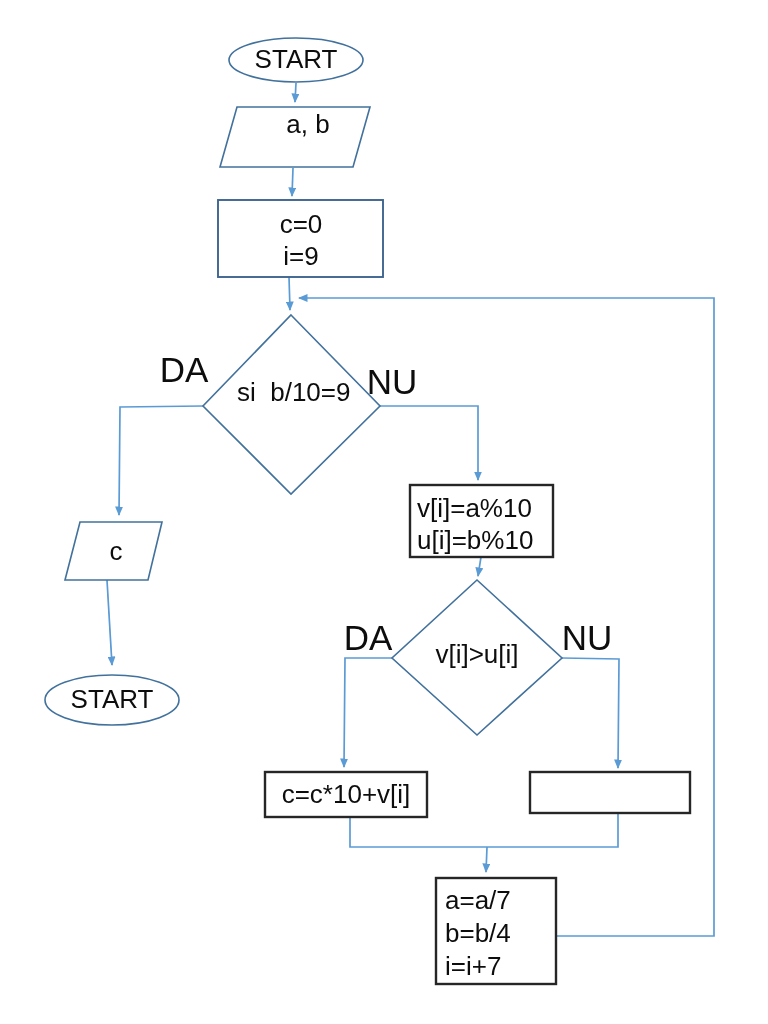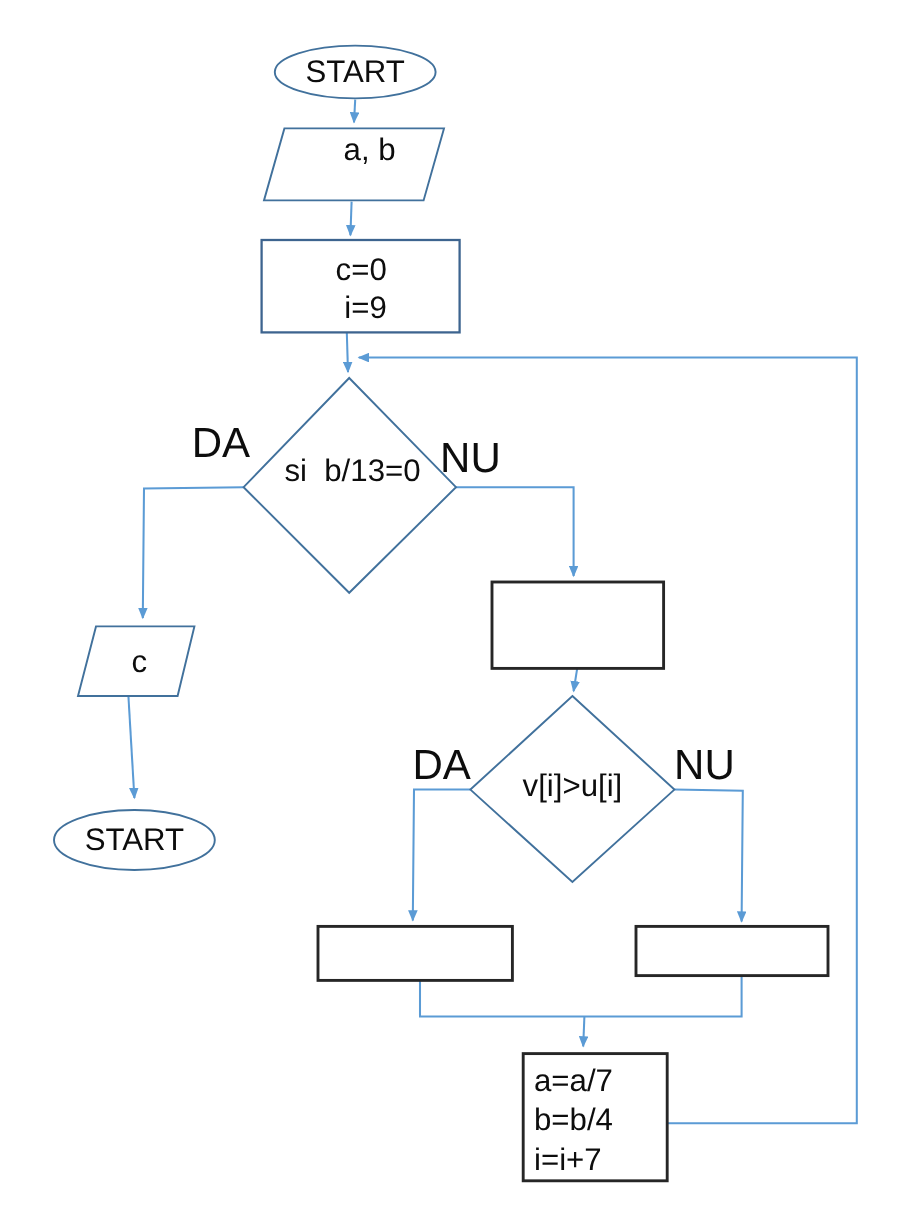--- a/index.html
+++ b/index.html
@@ -64,34 +64,36 @@
     <polygon class="shape-blue" points="477,580 562,658 477,735 392,658"></polygon>
     <rect class="shape-black" x="265" y="772" width="162" height="45"></rect>
     <rect class="shape-black" x="530" y="772" width="160" height="41"></rect>
     <rect class="shape-black" x="436" y="878" width="120" height="106"></rect>
   </svg>
 
   <div class="lbl center" style="left:296px; top:59px;">START</div>
 
   <div class="lbl center" style="left:296px; top:124px;margin-left:12px;">a, b</div>
 
-  <div class="lbl center" style="left:301px; top:240px; text-align:right;"><span style="display:block">c=0</span><span style="display:block">i=9</span></div>
+  <div class="lbl center" style="left:301px; top:240px; text-align:center;"><span style="display:block">c=0</span><span style="display:block">i=9</span></div>
 
-  <div class="lbl" style="left:237px; top:374px; line-height:36px;"><span style="display:block">si  b/13=0</span></div>
+  <div class="lbl" style="left:237px; top:374px; line-height:36px;"><span style="display:block">si  b/10=9</span></div>
 
   <div class="lbl branch center" style="left:184px; top:370px;">DA</div>
   <div class="lbl branch center" style="left:392px; top:382px;">NU</div>
 
   <div class="lbl center" style="left:116px; top:551px;">c</div>
 
   <div class="lbl center" style="left:112px; top:699px;">START</div>
 
+  <div class="lbl" style="left:417px; top:492px;"><span style="display:block">v[i]=a%10</span><span style="display:block">u[i]=b%10</span></div>
 
   <div class="lbl center" style="left:477px; top:654px;">v[i]&gt;u[i]</div>
 
   <div class="lbl branch center" style="left:368px; top:638px;">DA</div>
   <div class="lbl branch center" style="left:587px; top:638px;">NU</div>
 
+  <div class="lbl center" style="left:346px; top:794px;">c=c*10+v[i]</div>
 
 
   <div class="lbl" style="left:445px; top:884px; line-height:33px;"><span style="display:block">a=a/7</span><span style="display:block">b=b/4</span><span style="display:block">i=i+7</span></div>
 
 </div>
 
 </body></html>

